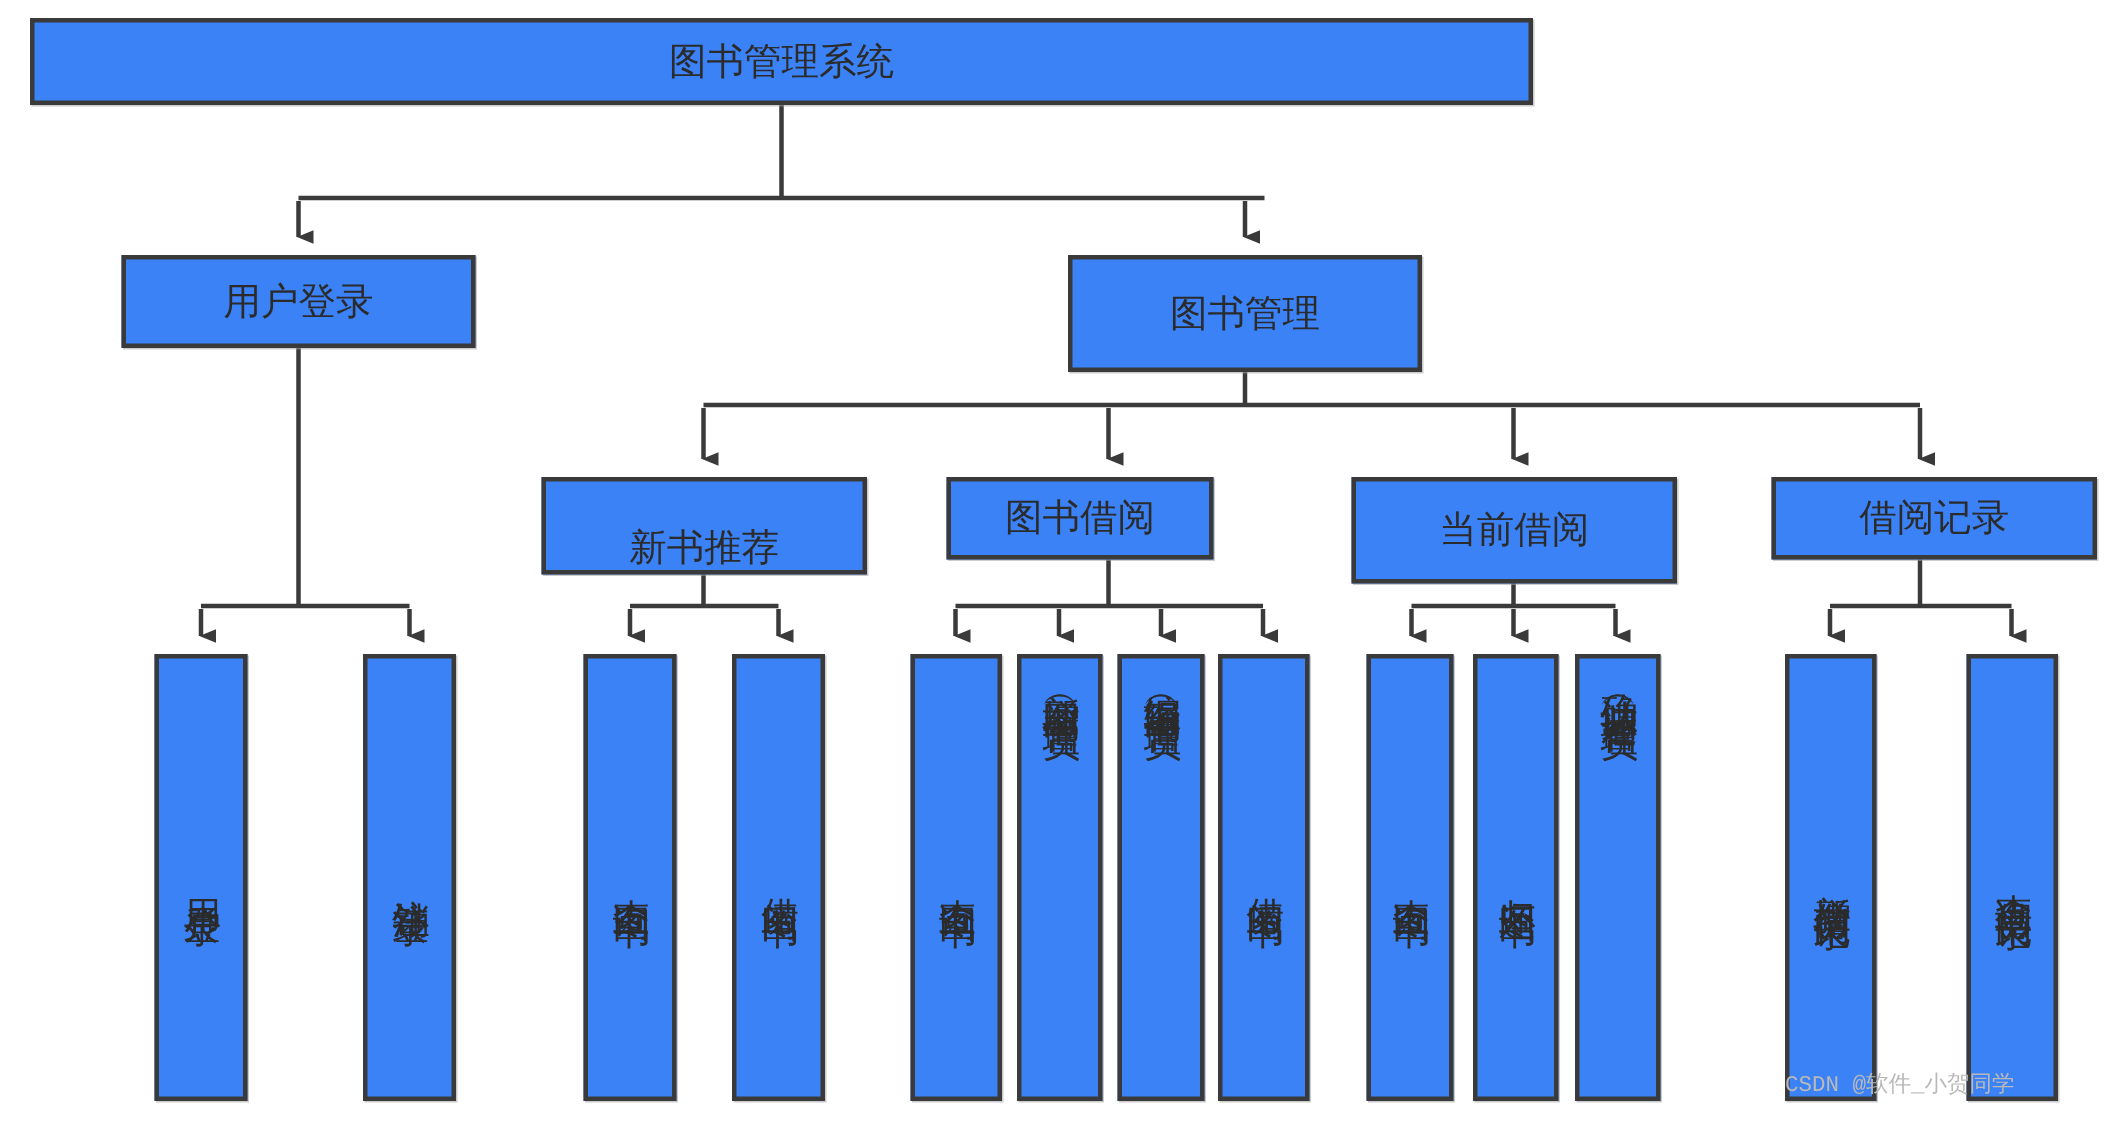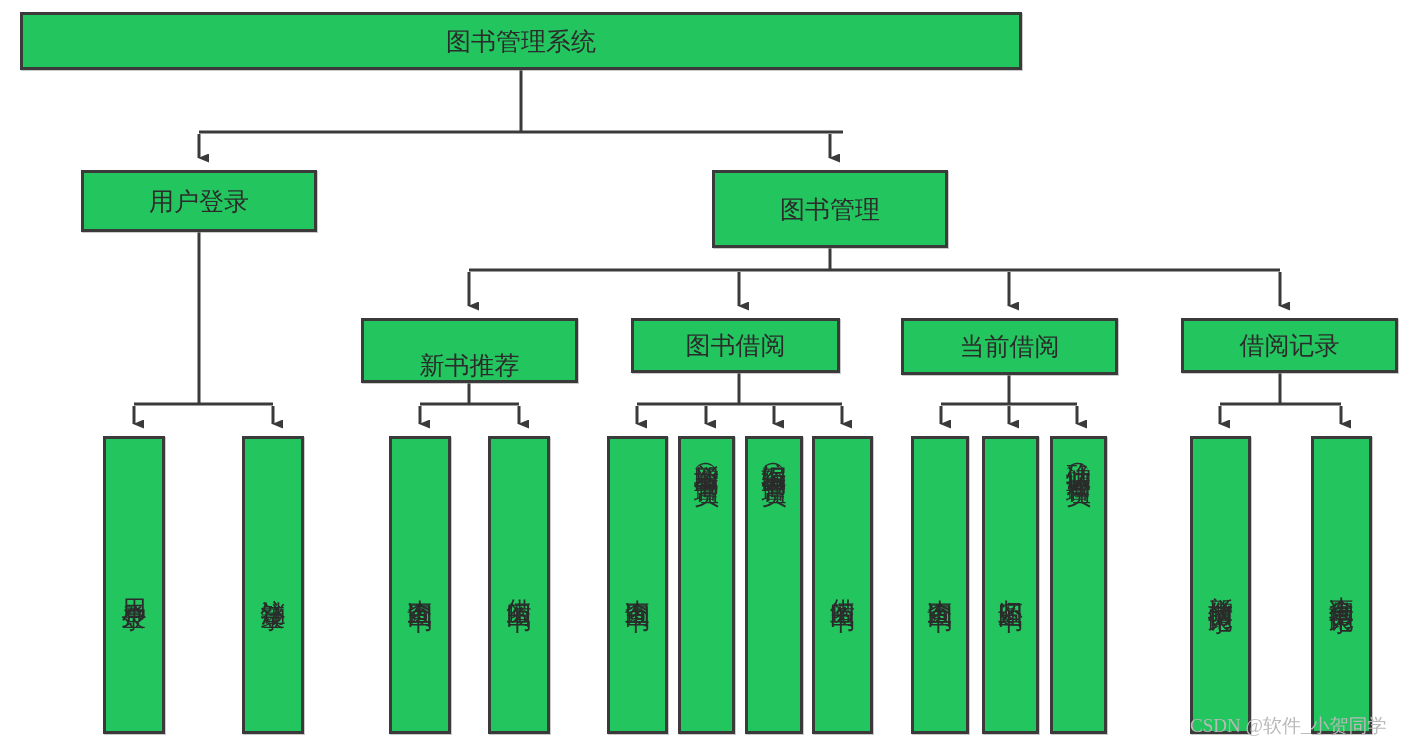--- a/index.html
+++ b/index.html
@@ -20,21 +20,21 @@
     left: 0;
     top: 0;
     width: 1405px;
     height: 747px;
     pointer-events: none;
   }
   .node {
     position: absolute;
     box-sizing: border-box;
     border: 3px solid #3a3a3a;
-    background: #22c55e;
+    background: #3b82f6;
     display: flex;
     align-items: center;
     justify-content: center;
     color: #2b2b2b;
     box-shadow: 1px 1px 0 rgba(160,160,160,0.55);
   }
   .node .label {
     display: block;
     text-align: center;
     line-height: 1.16;
@@ -58,24 +58,24 @@
   .node.vert.topalign {
     align-items: flex-start;
   }
   .node.vert.topalign .label {
     margin-top: 4px;
   }
   .watermark {
     position: absolute;
     left: 1190px;
     top: 713px;
-    font-size: 19px;
+    font-size: 15px;
     color: #b9b9b9;
     white-space: nowrap;
-    font-family: Liberation Serif, serif;
+    font-family: Liberation Mono, monospace;
   }
 </style>
 </head>
 <body>
 
 <div id="canvas">
 
   <svg id="wires" viewBox="0 0 1405 747">
     <defs>
       <marker id="arrow" markerWidth="9" markerHeight="11" refX="4.5" refY="10" orient="auto" markerUnits="userSpaceOnUse">
@@ -133,24 +133,24 @@
   <div class="node horiz" style="left:81px; top:170px; width:236px; height:62px;">
     <span class="label">用户登录</span>
   </div>
   <div class="node horiz" style="left:712px; top:170px; width:236px; height:78px;">
     <span class="label">图书管理</span>
   </div>
 
   <div class="node horiz" style="left:361px; top:318px; width:217px; height:65px;align-items:flex-end;">
     <span class="label">新书推荐</span>
   </div>
-  <div class="node horiz" style="left:631px; top:318px; width:209px; height:55px;">
+  <div class="node horiz" style="left:631px; top:318px; width:178px; height:55px;">
     <span class="label">图书借阅</span>
   </div>
-  <div class="node horiz" style="left:901px; top:318px; width:217px; height:57px;">
+  <div class="node horiz" style="left:901px; top:318px; width:217px; height:71px;">
     <span class="label">当前借阅</span>
   </div>
   <div class="node horiz" style="left:1181px; top:318px; width:217px; height:55px;">
     <span class="label">借阅记录</span>
   </div>
 
   <div class="node vert" style="left:103px; top:436px; width:62px; height:298px;">
     <span class="label">用户登录</span>
   </div>
   <div class="node vert" style="left:242px; top:436px; width:62px; height:298px;">

